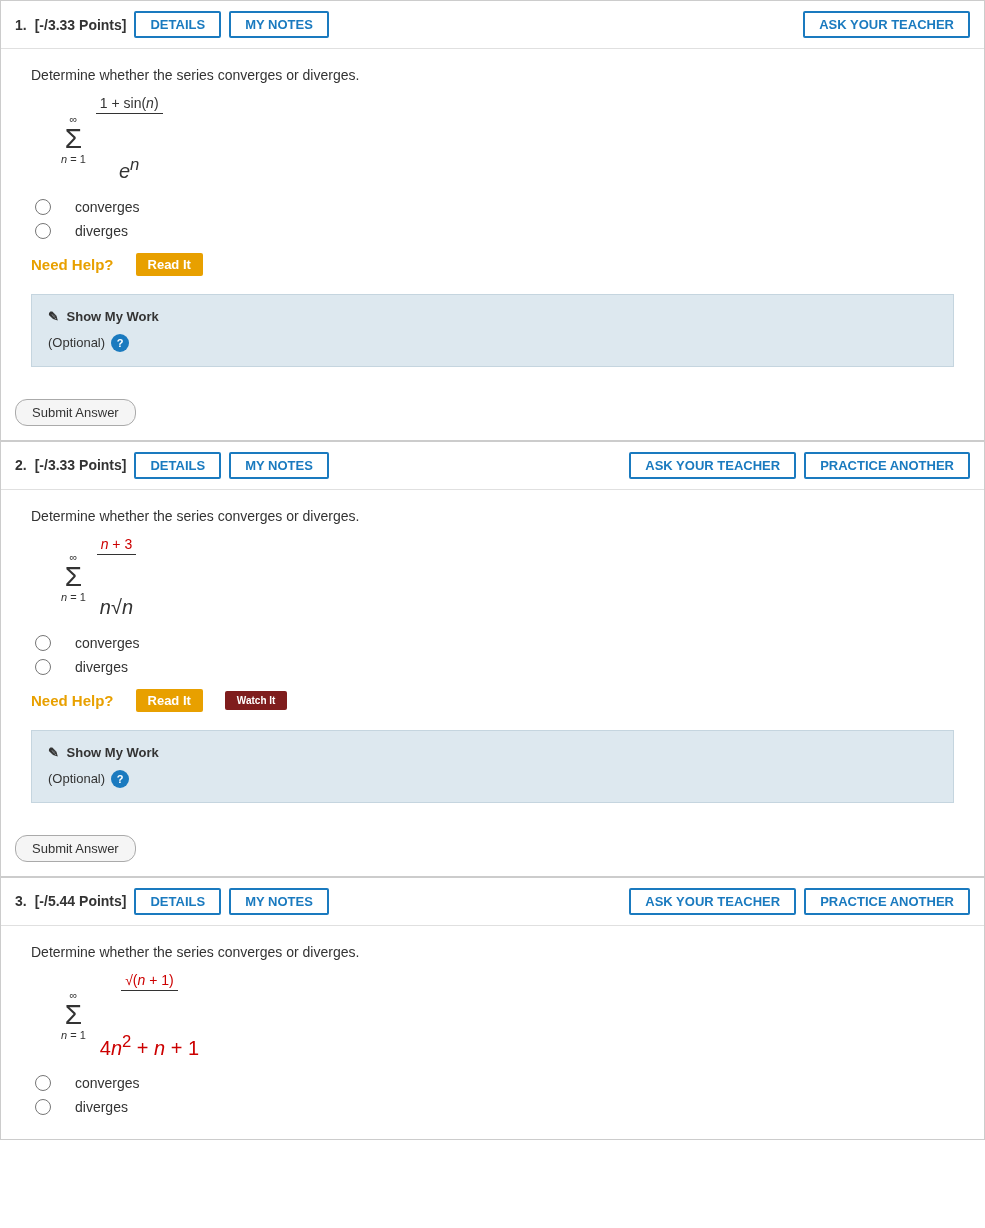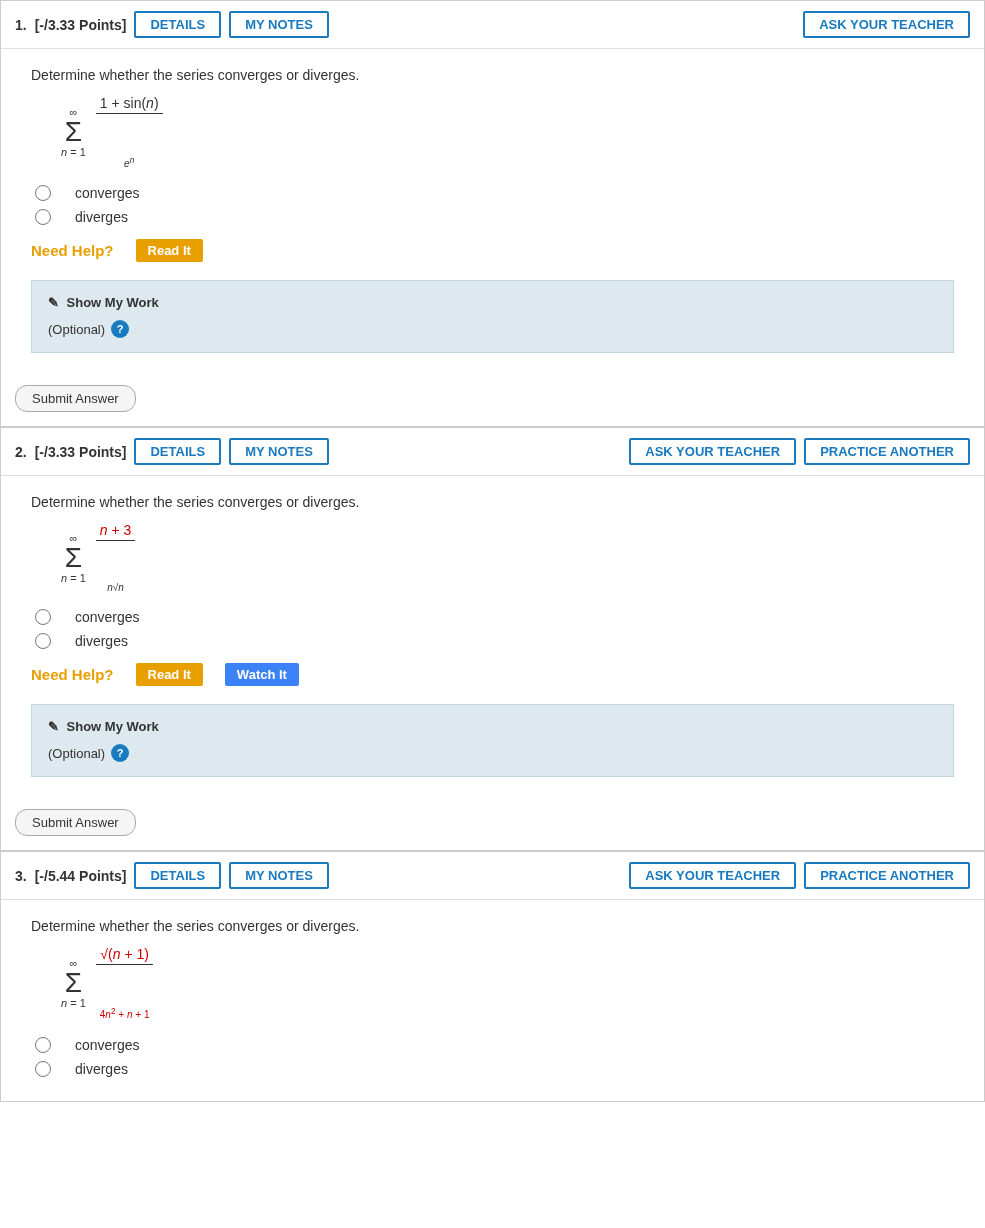--- a/index.html
+++ b/index.html
@@ -87,21 +87,21 @@
     }
 
     .fraction .numerator {
       border-bottom: 1px solid #333;
       padding: 0 4px 2px 4px;
       font-size: 14px;
     }
 
     .fraction .denominator {
       padding: 2px 4px 0 4px;
-      font-size: 10px;
+      font-size: 20px;
       margin-top: 39px;
     }
 
     .radio-group {
       margin: 8px 0 14px 4px;
     }
 
     .radio-option {
       display: flex;
       align-items: center;
@@ -133,25 +133,25 @@
       color: #fff;
       border: none;
       padding: 4px 12px;
       font-size: 13px;
       font-weight: bold;
       cursor: pointer;
       border-radius: 2px;
     }
 
     .btn-watch-it {
-      background: #3b82f6;
+      background: #7f1d1d;
       color: #fff;
       border: none;
       padding: 4px 12px;
-      font-size: 13px;
+      font-size: 10px;
       font-weight: bold;
       cursor: pointer;
       border-radius: 2px;
     }
 
     .show-my-work {
       background: #dde8ef;
       border: 1px solid #c5d5df;
       margin: 18px 0 10px 0;
       padding: 14px 16px 14px 16px;

